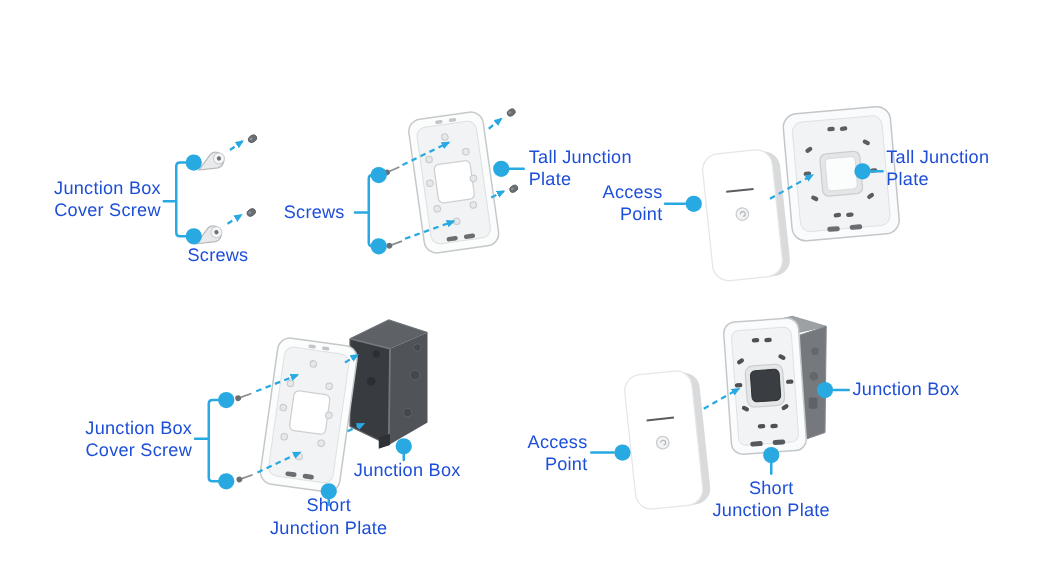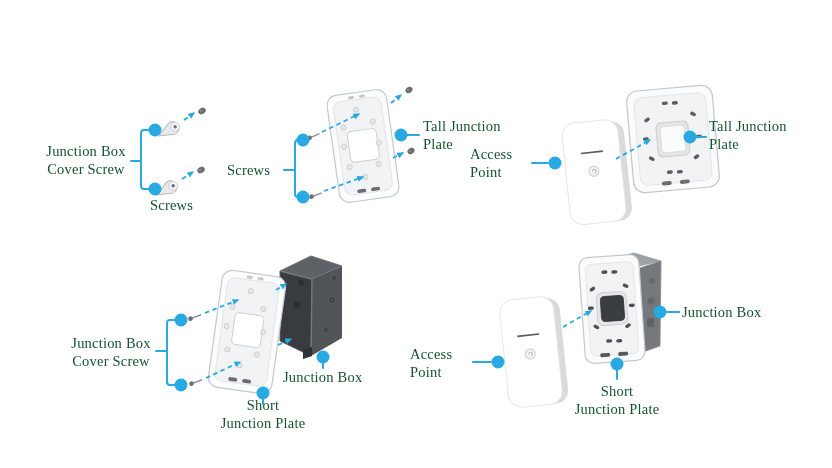--- a/index.html
+++ b/index.html
@@ -2,25 +2,25 @@
 <html><head>
 <meta charset="utf-8">
 <style>
   html,body { margin:0; padding:0; background:#ffffff; }
   .canvas {
     position:relative; width:832px; height:468px; background:#ffffff;
     overflow:hidden; font-family:"Liberation Sans", sans-serif;
   }
   svg.art { position:absolute; left:0; top:0; }
   .label {
-    position:absolute; font-size:14.5px; line-height:18px; color:#14532d;
-    white-space:pre-line; letter-spacing:0.2px;font-family:Liberation Serif, serif;
+    position:absolute; font-size:14.5px; line-height:18px; color:#1d4ed8;
+    white-space:pre-line; letter-spacing:0.2px;
   }
   .label.center { text-align:center; }
-  .label.right  { }
+  .label.right  { text-align:right; }
 </style>
 </head>
 <body>
 
 <div class="canvas">
 
 <svg class="art" width="832" height="468" viewBox="0 0 832 468">
   <defs>
     <marker id="ah" markerWidth="8" markerHeight="8" refX="5.6" refY="3" orient="auto" markerUnits="userSpaceOnUse">
       <path d="M0,0 L7,3 L0,6 Z" fill="#29a9e1"></path>

